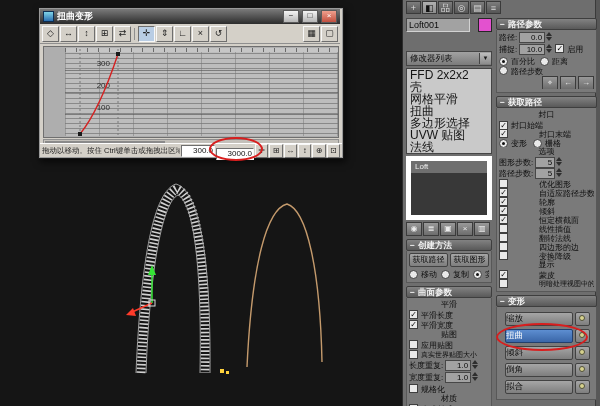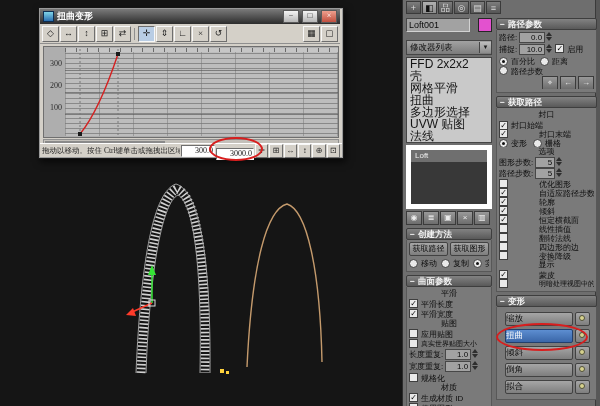--- a/index.html
+++ b/index.html
@@ -2,21 +2,21 @@
 <html><head>
 <meta charset="utf-8">
 <style>
   html,body{margin:0;padding:0;background:#222;}
   #screen{position:relative;width:600px;height:406px;overflow:hidden;background:#151515;
           font-family:"Liberation Sans","DejaVu Sans",sans-serif;-webkit-font-smoothing:antialiased;}
   .abs{position:absolute;}
 
   
   #dlg{left:38px;top:7px;width:304px;height:150px;background:#d4d0c8;border:1px solid #161616;
-       box-shadow:inset 0 0 0 1px #9a9a9a, 2px 3px 7px rgba(0,0,0,.65);font-family:Liberation Serif, serif;}
+       box-shadow:inset 0 0 0 1px #9a9a9a, 2px 3px 7px rgba(0,0,0,.65);}
   .titlebar{left:1px;top:1px;width:300px;height:15px;background:linear-gradient(#7a7a7a,#2c2c2c);
             display:flex;align-items:center;gap:3px;padding:0 3px;box-sizing:border-box;}
   .appicon{width:9px;height:9px;background:linear-gradient(#7fd4e8,#2b6fb0);border:1px solid #0e2e52;}
   .title{flex:1;color:#fff;font-size:9px;font-weight:bold;white-space:nowrap;overflow:hidden;}
   .winbtn{width:14px;height:11px;background:linear-gradient(#f4f4f4,#b6b6b6);border:1px solid #5a5a5a;
           font-size:8px;line-height:10px;text-align:center;color:#222;}
   .winbtn.close{background:linear-gradient(#ef9f8d,#c2503f);color:#fff;}
   .dtoolbar{left:1px;top:16px;width:300px;height:20px;background:#d4d0c8;border-bottom:1px solid #8f8f8f;
             display:flex;align-items:center;gap:1px;padding:0 2px;box-sizing:border-box;}
   .tbtn{width:15px;height:14px;background:#d4d0c8;border:1px solid;border-color:#f8f8f8 #6e6e6e #6e6e6e #f8f8f8;
@@ -25,21 +25,21 @@
   .tsep{width:1px;height:12px;background:#8f8f8f;margin:0 2px;}
   .tspace{flex:1;}
   #graph{left:4px;top:38px;width:296px;height:92px;background:#aeaeae;border:1px solid #6f6f6f;box-sizing:border-box;}
   #plot{left:21px;top:1px;width:273px;height:88px;
         background:
           repeating-linear-gradient(to bottom, rgba(70,70,70,.55) 0 1px, transparent 1px 22px),
           repeating-linear-gradient(to bottom, rgba(120,120,120,.75) 0 1px, transparent 1px 5px),
           repeating-linear-gradient(to right, rgba(120,120,120,.5) 0 1px, transparent 1px 34px),
           #bdbdbd;}
   .ruler{left:21px;top:1px;width:273px;height:4px;background:repeating-linear-gradient(to right,#6a6a6a 0 1px,transparent 1px 11px),#c6c6c6;}
-  .ylab{left:0;width:18px;text-align:right;font-size:8px;color:#2a2a2a;line-height:8px;}
+  .ylab{left:0;width:18px;text-align:right;font-size:8px;color:#2a2a2a;line-height:8px;padding-left:48px;}
   .hscroll{left:4px;top:131px;width:296px;height:6px;background:#c3c0ba;border:1px solid #8f8f8f;box-sizing:border-box;}
   .hthumb{left:1px;top:1px;width:120px;height:2px;background:#8a8a8a;}
   #dstatus{left:1px;bottom:1px;width:302px;height:14px;background:#d4d0c8;border-top:1px solid #fdfdfd;
            display:flex;align-items:center;gap:1px;padding:0 2px;box-sizing:border-box;}
   .stext{width:146px;font-size:7.5px;color:#1c1c1c;white-space:nowrap;overflow:hidden;}
   .sfield{display:inline-block;width:32px;height:10px;background:#fff;border:1px solid;
           border-color:#6e6e6e #f8f8f8 #f8f8f8 #6e6e6e;font-size:8px;line-height:10px;text-align:right;padding:0 1px;color:#111;}
   .sbtn{width:12px;height:12px;background:#d4d0c8;border:1px solid;border-color:#f8f8f8 #6e6e6e #6e6e6e #f8f8f8;
         font-size:8px;line-height:11px;text-align:center;color:#222;}
   .redcircle{position:absolute;border:2px solid #d81e1e;border-radius:50%;pointer-events:none;}
@@ -48,21 +48,21 @@
   #panel{left:402px;top:0;width:198px;height:406px;background:#6e6e6e;border-left:1px solid #2c2c2c;box-sizing:border-box;color:#111;}
   .tabrow{left:3px;top:1px;height:14px;display:flex;gap:1px;}
   .tab{width:15px;height:13px;font-size:9px;line-height:12px;text-align:center;color:#ddd;
        background:linear-gradient(#7d7d7d,#555);border:1px solid #3a3a3a;box-sizing:border-box;}
   .tab.active{background:linear-gradient(#b0b0b0,#8e8e8e);color:#101010;}
   .pscroll{right:0;top:0;width:4px;height:406px;background:#575757;border-left:1px solid #3a3a3a;}
 
   .colL{left:3px;top:18px;width:86px;}
   .colR{left:93px;top:18px;width:101px;}
 
-  .nrow{display:flex;gap:8px;align-items:center;margin-bottom:8px;}
+  .nrow{display:flex;gap:8px;align-items:center;margin-bottom:19px;}
   .nfield{flex:1;height:12px;background:#a2a2a2;border:1px solid;border-color:#474747 #d2d2d2 #d2d2d2 #474747;
           font-size:9px;line-height:12px;padding:0 2px;color:#0b0b0b;}
   .swatch{width:12px;height:12px;background:#e351cf;border:1px solid #262626;}
   .combo{display:flex;align-items:center;height:13px;background:linear-gradient(#a2a2a2,#7b7b7b);
          border:1px solid #454545;margin-bottom:2px;}
   .combo .clabel{flex:1;font-size:8.5px;padding:0 3px;color:#0d0d0d;}
   .combo .carrow{width:11px;height:11px;font-size:6px;line-height:11px;text-align:center;color:#1a1a1a;
                  background:linear-gradient(#bdbdbd,#8c8c8c);border-left:1px solid #454545;}
   .modlist{background:#c9c9c9;border:1px solid #454545;margin-bottom:2px;}
   .mrow{height:12px;font-size:12px;line-height:12px;padding:0 3px;color:#141414;white-space:nowrap;overflow:hidden;}

